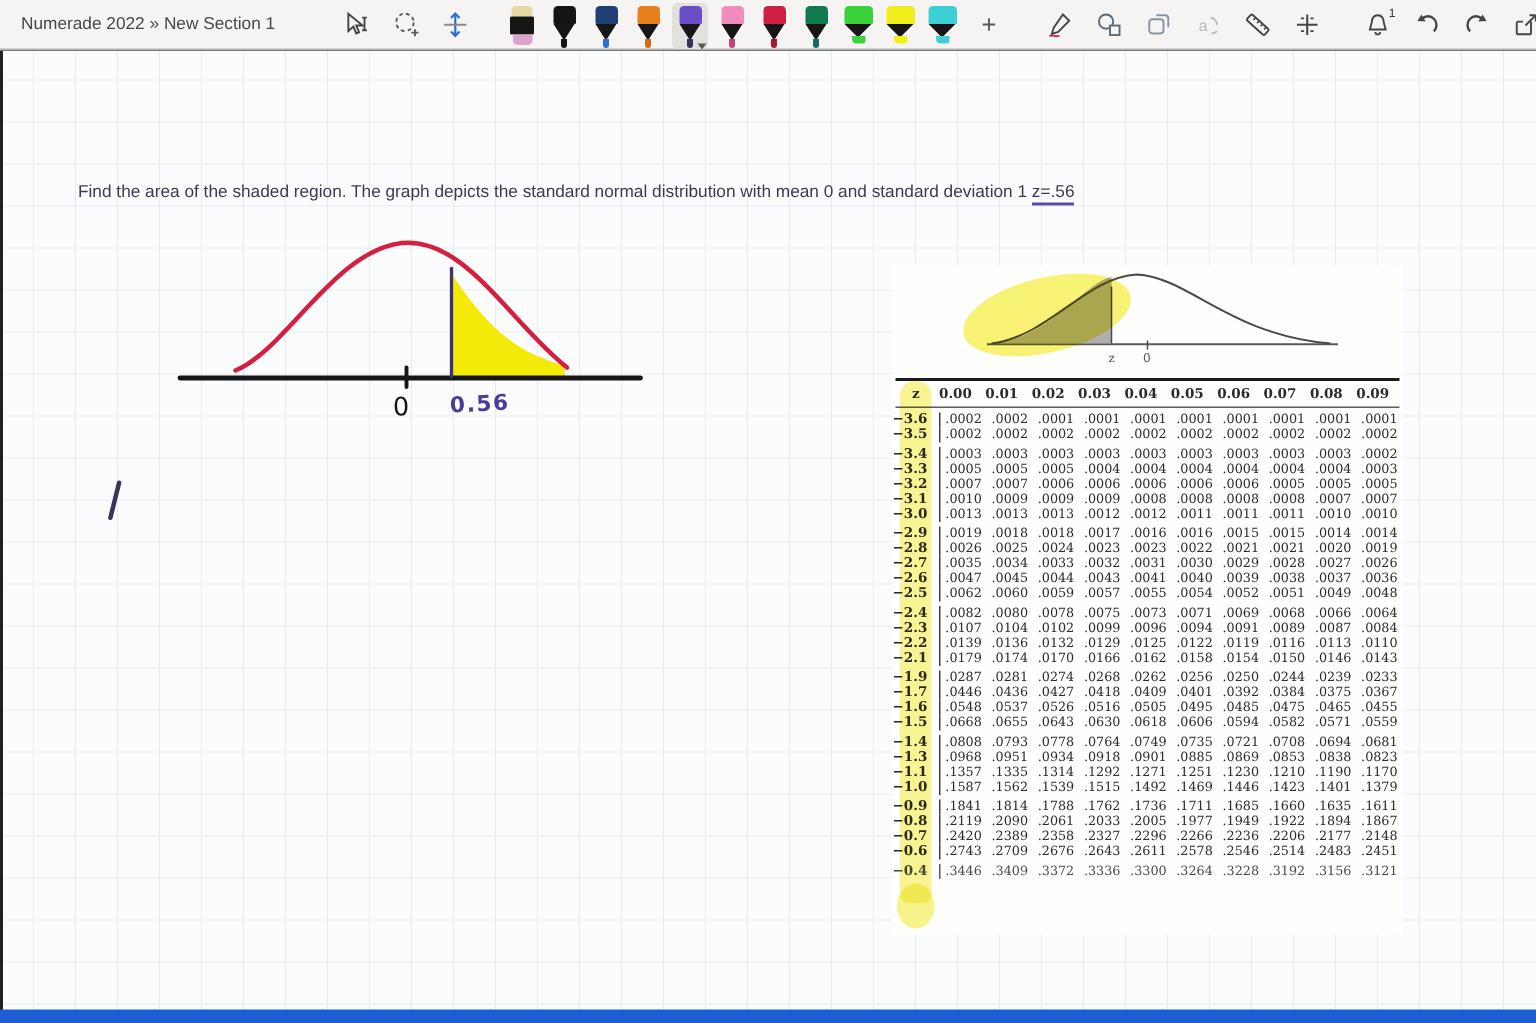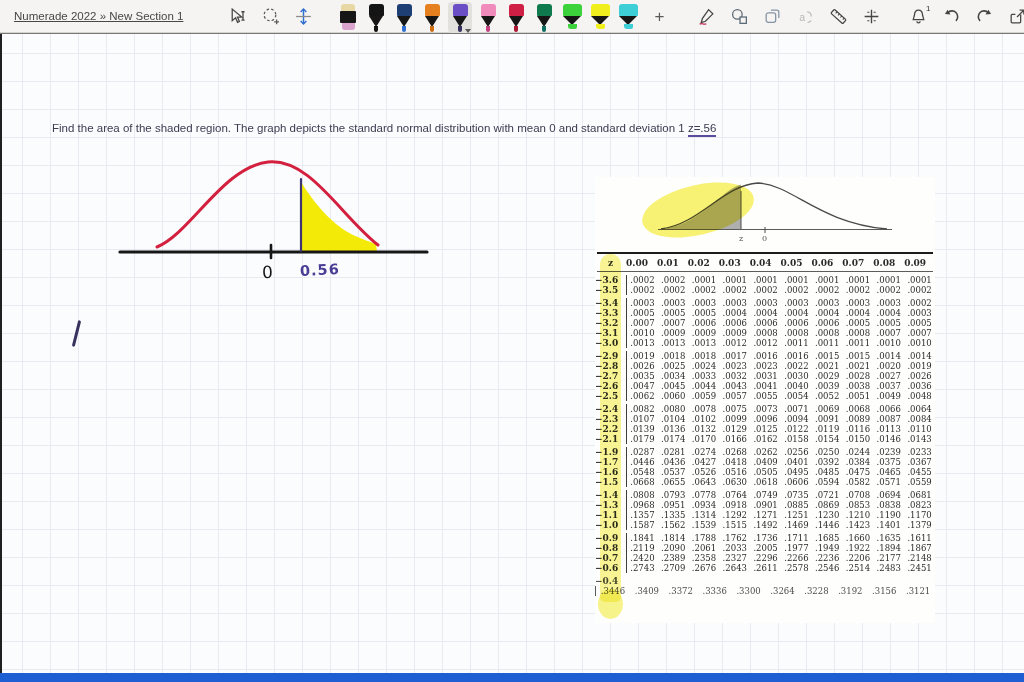--- a/index.html
+++ b/index.html
@@ -2,21 +2,21 @@
 <html><head>
 <meta charset="utf-8">
 <style>
   html,body{margin:0;padding:0;}
   .app{position:relative;width:1024px;height:682px;background:#fbfcfd;overflow:hidden;
        font-family:"Liberation Sans",sans-serif;}
 
   
   .toolbar{position:absolute;top:0;left:0;right:0;height:33px;background:#f5f4f2;
            border-bottom:1px solid #d5d3d0;display:flex;align-items:center;padding:0 10px;box-sizing:border-box;}
-  .tb-title{font-size:11.5px;color:#474747;margin:0 38px 0 4px;white-space:nowrap;text-decoration:underline;}
+  .tb-title{font-size:11.5px;color:#474747;margin:0 38px 0 4px;white-space:nowrap;}
   .tb-btn{background:none;border:none;padding:0;margin:0 7px;width:20px;height:22px;
           display:flex;align-items:center;justify-content:center;cursor:pointer;}
   .tb-btn svg{display:block;}
   .tb-divider{width:1px;height:20px;background:#d2d0cd;margin:0 7px;}
 
   
   .pens{display:flex;align-items:flex-end;height:33px;}
   .pen{position:relative;width:24px;height:31px;display:flex;flex-direction:column;align-items:center;
        margin:0 2px;padding-top:2px;box-sizing:border-box;cursor:pointer;}
   .pen .barrel{width:15px;height:12px;border-radius:3px 3px 1px 1px;}
@@ -63,21 +63,21 @@
   .zt-thick{border-top:2.5px solid #1c1c1c;margin:0 2px;}
   .zt-header{display:flex;align-items:center;height:17px;font-weight:bold;font-size:9px;}
   .zh-z{width:31px;text-align:center;}
   .zh-c{flex:1;text-align:left;}
   .zt-thin{border-top:1px solid #5c5c5c;margin:0 2px;}
   .zt-group{margin-top:3px;}
   .zt-row{display:flex;height:10px;line-height:10px;font-size:8.5px;}
   .zt-lab{width:26px;text-align:left;padding-right:5px;font-weight:bold;font-size:9px;}
   .zt-vals{flex:1;display:flex;border-left:1px solid #3e3e3e;}
   .zt-c{flex:1;text-align:center;}
-  .zt-row.partial{opacity:.85;filter:blur(.3px);flex-direction:column;}
+  .zt-row.partial{opacity:.85;filter:blur(.3px);}
   .zt-strip{position:absolute;left:5px;top:77px;width:21px;height:348px;background:#f4ec3e;
             opacity:.55;mix-blend-mode:multiply;border-radius:10px 10px 5px 5px;pointer-events:none;}
   .zt-strip-tip{position:absolute;left:3px;top:412px;width:25px;height:30px;background:#f4ec3e;
                 opacity:.6;mix-blend-mode:multiply;border-radius:50%;pointer-events:none;}
 
   .bottom-bar{position:absolute;left:0;right:0;bottom:0;height:9px;background:#1d5ed2;}
 </style>
 </head>
 <body>
 

